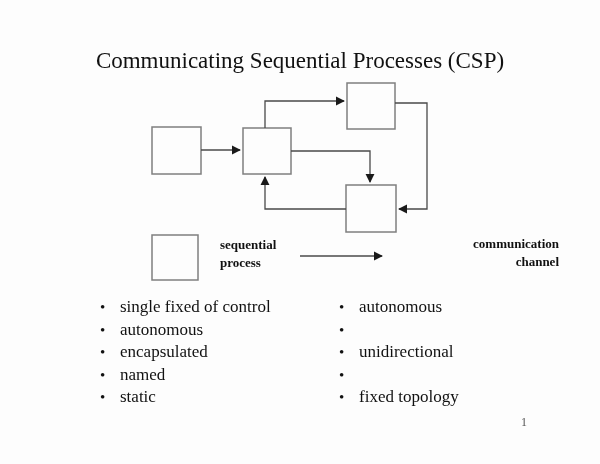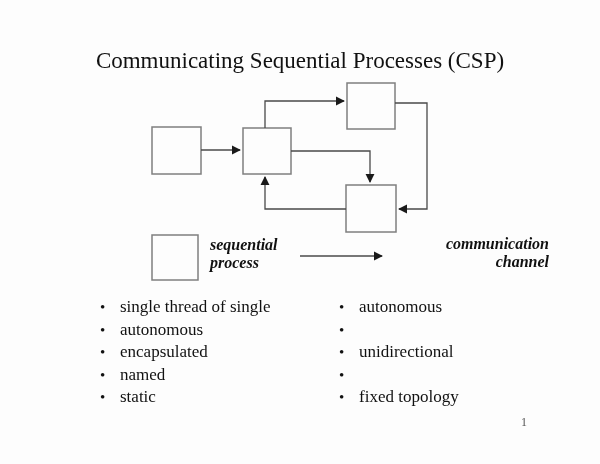--- a/index.html
+++ b/index.html
@@ -22,24 +22,24 @@
     font-weight: 400;
     white-space: nowrap;
   }
   svg.diagram {
     position: absolute;
     top: 0; left: 0;
     width: 600px; height: 464px;
   }
   .legend-label {
     position: absolute;
-    font-size: 16px;
+    font-size: 13px;
     font-weight: bold;
-    font-style: italic;
     line-height: 18px;
+    margin-left: 10px;
   }
   .legend-label.process { left: 210px; top: 236px; width: 90px; }
   .legend-label.channel { left: 419px; top: 235px; width: 130px; text-align: right; }
   .bullet-list {
     position: absolute;
     top: 296px;
     font-size: 17px;
     line-height: 22.5px;
   }
   .bullet-list.left  { left: 100px; width: 230px; }
@@ -90,21 +90,21 @@
       <path d="M 300 256 L 382 256" marker-end="url(#arrow)"></path>
     </g>
   </svg>
 
   <div class="legend-label process">sequential process</div>
   <div class="legend-label channel">communication channel</div>
 
   <div class="bullet-list left">
     <div class="li">
       <span class="bullet">•</span>
-      <span>single thread of single</span>
+      <span>single fixed of control</span>
     </div>
     <div class="li">
       <span class="bullet">•</span>
       <span>autonomous</span>
     </div>
     <div class="li">
       <span class="bullet">•</span>
       <span>encapsulated</span>
     </div>
     <div class="li">

